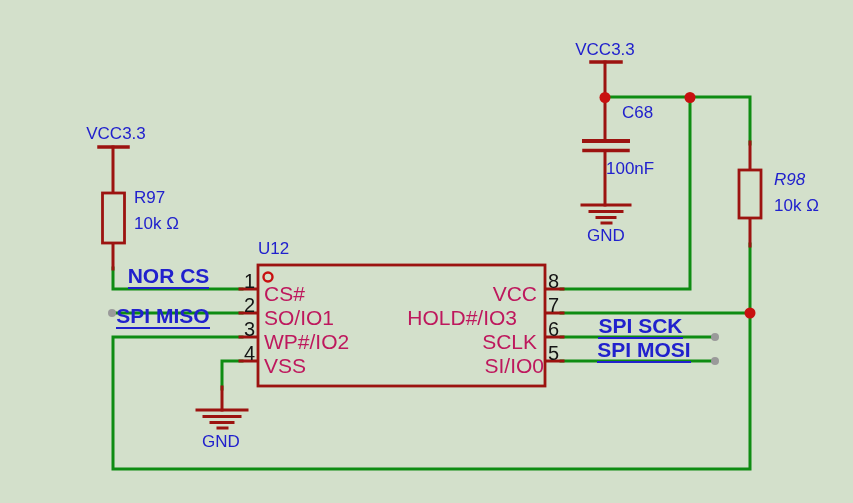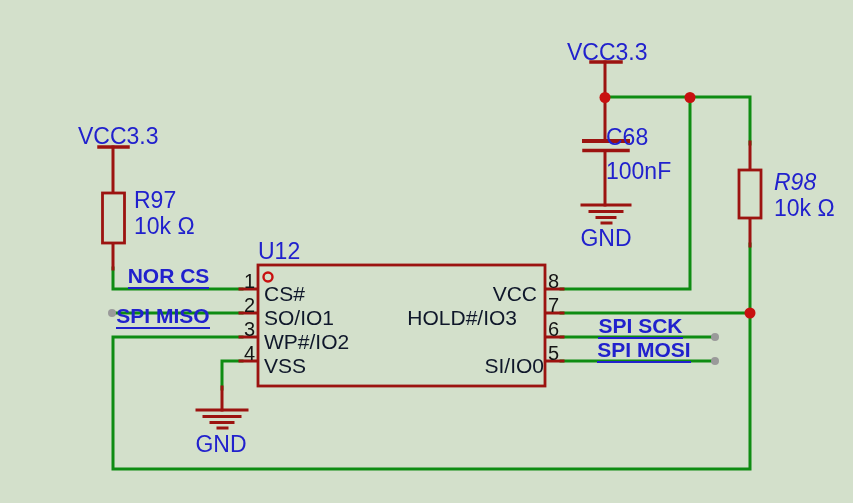--- a/index.html
+++ b/index.html
@@ -10,24 +10,24 @@
     background:#d3e0cb;
     overflow:hidden;
   }
   .schem{position:absolute;left:0;top:0;}
   .txt{
     position:absolute;
     line-height:1.0;
     white-space:nowrap;
     user-select:none;
   }
-  .lbl{font-size:23px;color:#2121cd;}
+  .lbl{font-size:17px;color:#2121cd;}
   .net{font-size:21px;color:#2121cd;font-weight:700;text-align:center;}
   .net span{display:inline-block;border-bottom:2.5px solid #2121cd;padding-bottom:1px;}
-  .pin-name{font-size:21px;color:#0f172a;}
+  .pin-name{font-size:21px;color:#be185d;}
   .pin-num{font-size:20px;color:#151515;}
   .ctr{text-align:center;}
   .rgt{text-align:right;}
 </style>
 </head>
 <body>
 
 <div class="stage">
 
   <svg class="schem" width="853" height="503" viewBox="0 0 853 503">
@@ -103,40 +103,41 @@
 
   <div class="txt lbl ctr" style="left:78px;top:125px;width:76px;">VCC3.3</div>
   <div class="txt lbl ctr" style="left:567px;top:41px;width:76px;">VCC3.3</div>
   <div class="txt lbl ctr" style="left:193px;top:433px;width:56px;">GND</div>
   <div class="txt lbl ctr" style="left:578px;top:227px;width:56px;">GND</div>
 
   <div class="txt lbl" style="left:134px;top:189px;">R97</div>
   <div class="txt lbl" style="left:134px;top:215px;">10k Ω</div>
   <div class="txt lbl" style="left:774px;top:171px;font-style:italic;">R98</div>
   <div class="txt lbl" style="left:774px;top:197px;">10k Ω</div>
-  <div class="txt lbl" style="left:606px;top:126px;">C68</div>
+  <div class="txt lbl" style="left:606px;top:104px;padding-left:16px;">C68</div>
   <div class="txt lbl" style="left:606px;top:160px;">100nF</div>
   <div class="txt lbl" style="left:258px;top:240px;">U12</div>
 
   <div class="txt net" style="left:120px;top:265px;width:97px;">
     <span>NOR CS</span></div>
   <div class="txt net" style="left:111px;top:305px;width:104px;">
     <span>SPI MISO</span></div>
   <div class="txt net" style="left:591px;top:339px;width:106px;">
     <span>SPI MOSI</span></div>
   <div class="txt net" style="left:592px;top:315px;width:97px;">
     <span>SPI SCK</span></div>
 
   <div class="txt pin-name" style="left:264px;top:283px;">CS#</div>
   <div class="txt pin-name" style="left:264px;top:307px;">SO/IO1</div>
   <div class="txt pin-name" style="left:264px;top:331px;">WP#/IO2</div>
   <div class="txt pin-name" style="left:264px;top:355px;">VSS</div>
 
   <div class="txt pin-name rgt" style="left:387px;top:283px;width:150px;">VCC</div>
   <div class="txt pin-name rgt" style="left:367px;top:307px;width:150px;">HOLD#/IO3</div>
+  <div class="txt pin-name rgt" style="left:387px;top:331px;width:150px;">SCLK</div>
   <div class="txt pin-name rgt" style="left:394px;top:355px;width:150px;">SI/IO0</div>
 
   <div class="txt pin-num rgt" style="left:234px;top:271px;width:21px;">1</div>
   <div class="txt pin-num rgt" style="left:234px;top:295px;width:21px;">2</div>
   <div class="txt pin-num rgt" style="left:234px;top:319px;width:21px;">3</div>
   <div class="txt pin-num rgt" style="left:234px;top:343px;width:21px;">4</div>
 
   <div class="txt pin-num" style="left:548px;top:271px;width:21px;">8</div>
   <div class="txt pin-num" style="left:548px;top:295px;width:21px;">7</div>
   <div class="txt pin-num" style="left:548px;top:319px;width:21px;">6</div>

